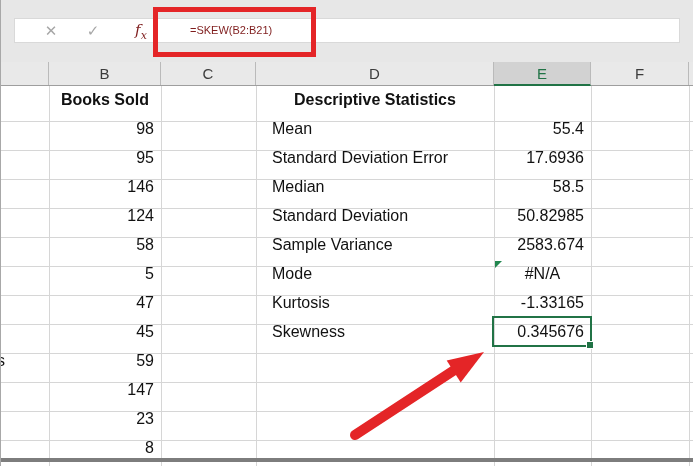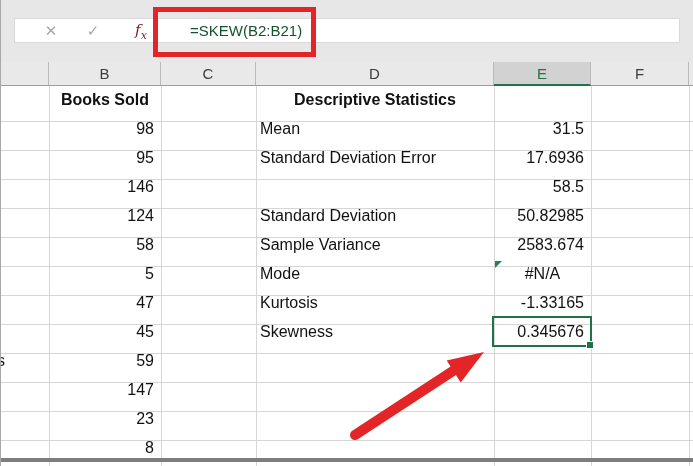--- a/index.html
+++ b/index.html
@@ -11,21 +11,21 @@
   .fbar{position:absolute; left:13px; top:18px; width:666px; height:25px; background:#fff;
         border:1px solid #d9d9d9; box-sizing:border-box;}
   .fbtn{position:absolute; top:0; height:23px; line-height:23px; text-align:center;
         color:#a6a6a6; font-size:15px; cursor:default;}
   .btn-cancel{left:24px; width:24px;}
   .btn-confirm{left:66px; width:24px;}
   .btn-fx{left:111px; width:30px; color:#7f1d1d; font-family:"DejaVu Serif", serif;
           font-style:italic; font-size:15px;}
   .btn-fx sub{font-size:11px;}
   .formula-text{position:absolute; left:175px; top:0; height:23px; line-height:23px;
-        font-size:15px; color:#14532d; white-space:nowrap;}
+        font-size:11px; color:#7f1d1d; white-space:nowrap;}
   .red-rect{position:absolute; left:152px; top:7px; width:163px; height:50px;
         border:5px solid #e42527; box-sizing:border-box; z-index:5;}
   
   .sheet{position:absolute; left:0; top:62px; width:693px; height:404px; background:#fff; overflow:hidden;}
   .colheads{position:absolute; left:0; top:0; width:693px; height:24px; background:#e9e9e9;
         border-bottom:1px solid #9e9e9e; box-sizing:border-box;}
   .chead{position:absolute; top:0; height:23px; line-height:23px; text-align:center;
         font-size:15px; color:#3c3c3c; border-right:1px solid #bababa; box-sizing:border-box;}
   .chead.sel{background:#d2d2d2; color:#217346; border-bottom:2.5px solid #217346; height:24px;}
   .h-a{left:0; width:48px;} .h-b{left:48px; width:112px;} .h-c{left:160px; width:95px;}
@@ -33,21 +33,21 @@
   .h-g{left:688px; width:5px; border-right:none;}
   .gridarea{position:absolute; left:0; top:24px; width:693px; height:380px;}
   .vline{position:absolute; top:0; bottom:0; width:1px; background:#d6d6d6;}
   .row{position:absolute; left:0; width:693px; height:36px; border-bottom:1px solid #d6d6d6;
        box-sizing:border-box;}
   .cell{position:absolute; top:0; height:28px; line-height:28px; font-size:16px; color:#111;
         white-space:nowrap; overflow:hidden; box-sizing:border-box;}
   .c-a{left:0; width:48px;} .c-b{left:48px; width:112px;}
   .c-d{left:255px; width:238px;} .c-e{left:493px; width:97px;}
   .num{text-align:right; padding-right:7px;}
-  .lab{text-align:left; padding-left:4px;}
+  .lab{text-align:left; padding-left:16px;}
   .ctr{text-align:center;}
   .bold{font-weight:bold;}
   .partial{padding-left:0; margin-left:-4px;}
   
   .err-tri{position:absolute; left:494px; top:199px; width:0; height:0;
         border-top:7px solid #21864e; border-right:7px solid transparent;}
   .sel-box{position:absolute; left:491px; top:254px; width:100px; height:31px;
         border:2.5px solid #217346; box-sizing:border-box; z-index:4;}
   .fill-handle{position:absolute; right:-4px; bottom:-4px; width:6px; height:6px;
         background:#217346; border:1px solid #fff;}
@@ -89,29 +89,30 @@
       <div class="vline" style="left:590px"></div>
       <div class="vline" style="left:688px"></div>
 
       <div class="row" style="top:0px">
         <div class="cell c-b ctr bold">Books Sold</div>
         <div class="cell c-d ctr bold">Descriptive Statistics</div>
       </div>
       <div class="row" style="top:29px">
         <div class="cell c-b num">98</div>
         <div class="cell c-d lab">Mean</div>
-        <div class="cell c-e num">31.5</div>
+        <div class="cell c-e num">55.4</div>
       </div>
       <div class="row" style="top:58px">
         <div class="cell c-b num">95</div>
         <div class="cell c-d lab">Standard Deviation Error</div>
         <div class="cell c-e num">17.6936</div>
       </div>
       <div class="row" style="top:87px">
         <div class="cell c-b num">146</div>
+        <div class="cell c-d lab">Median</div>
         <div class="cell c-e num">58.5</div>
       </div>
       <div class="row" style="top:116px">
         <div class="cell c-b num">124</div>
         <div class="cell c-d lab">Standard Deviation</div>
         <div class="cell c-e num">50.82985</div>
       </div>
       <div class="row" style="top:145px">
         <div class="cell c-b num">58</div>
         <div class="cell c-d lab">Sample Variance</div>

